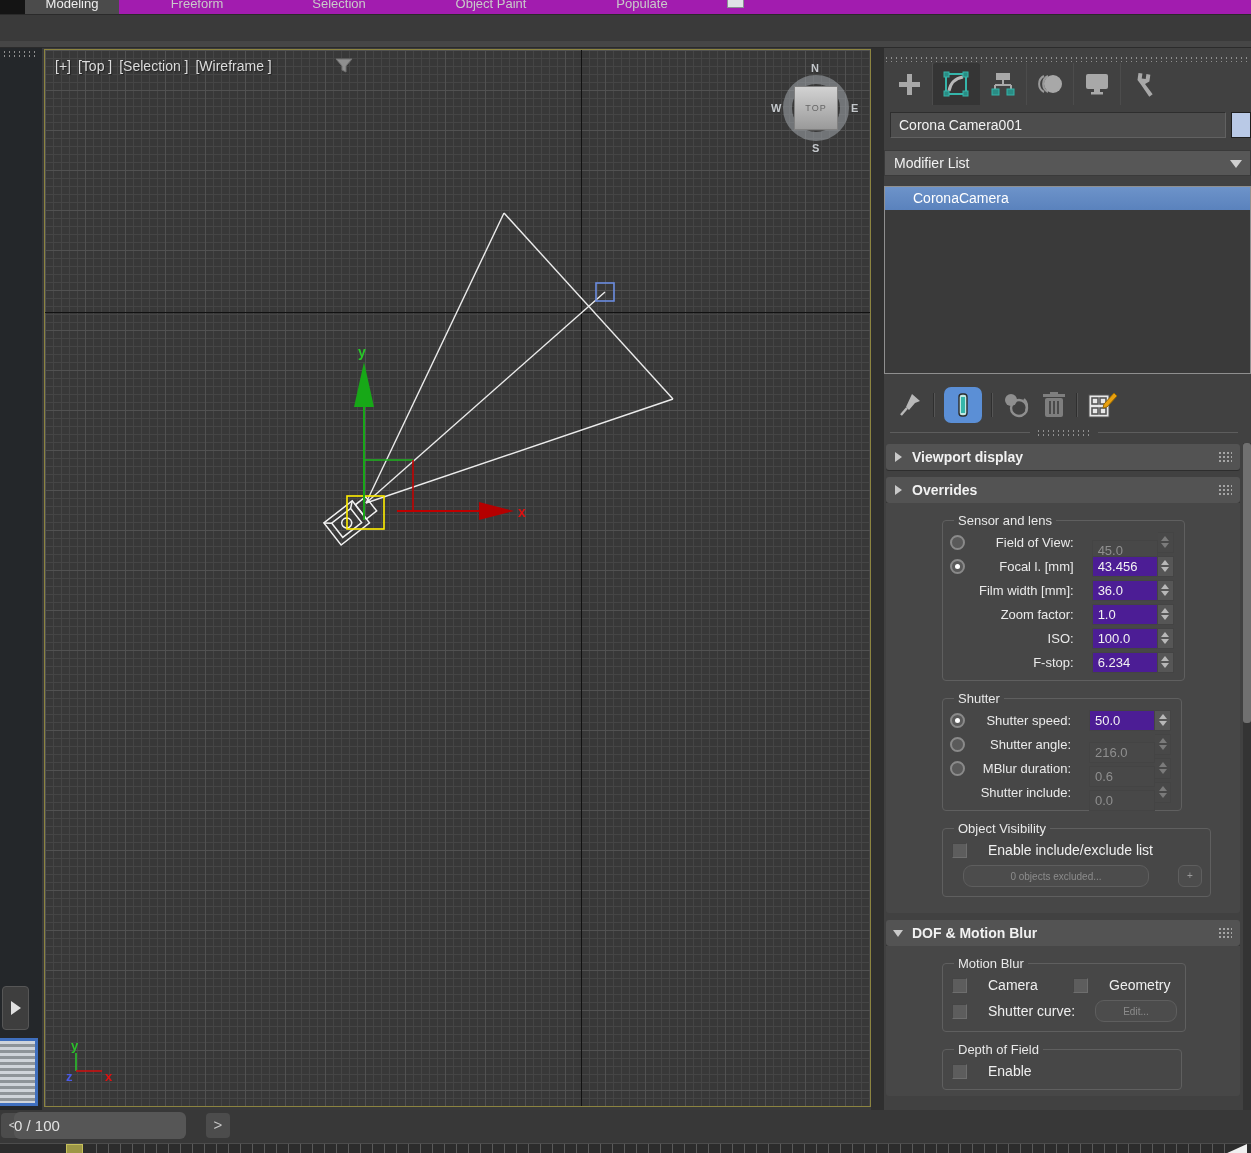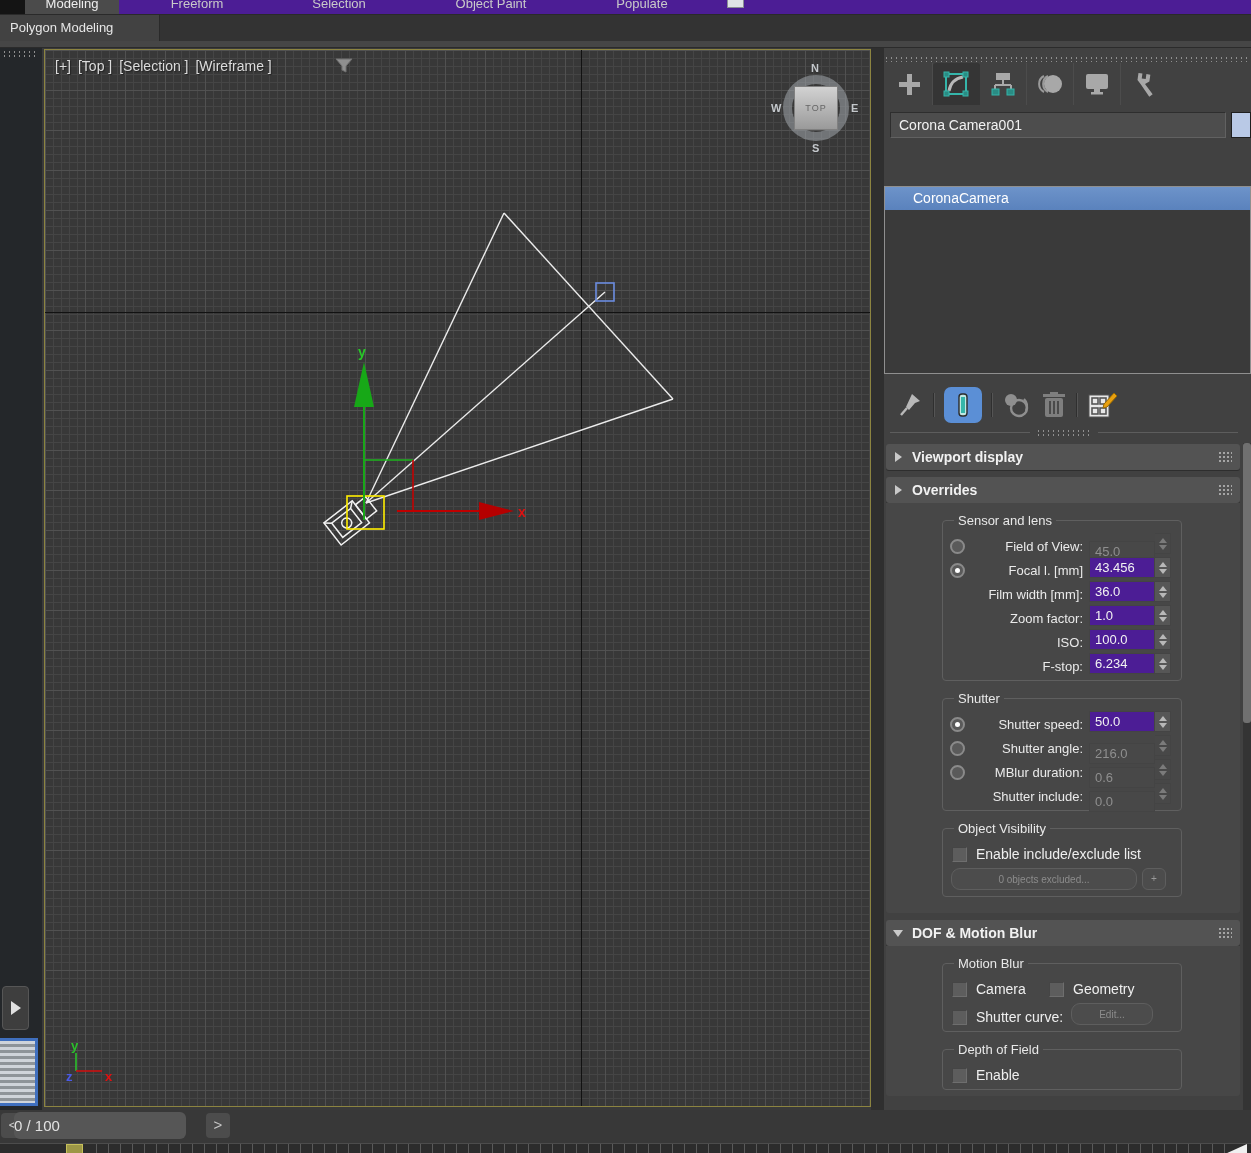--- a/index.html
+++ b/index.html
@@ -2,21 +2,21 @@
 <html><head>
 <meta charset="utf-8">
 <style>
   * { margin:0; padding:0; box-sizing:border-box; }
   html,body { width:1251px; height:1153px; overflow:hidden; background:#3a3a3a;
     font-family:"Liberation Sans", sans-serif; }
   .abs { position:absolute; }
   #root { position:relative; width:1251px; height:1153px; background:#3a3a3a; }
 
   
-  #ribbon { left:0; top:0; width:1251px; height:15px; background:#4c1d95; border-bottom:1px solid #2a2a2a; overflow:hidden; }
+  #ribbon { left:0; top:0; width:1251px; height:15px; background:#a21caf; border-bottom:1px solid #2a2a2a; overflow:hidden; }
   #ribbon .black { left:0; top:0; width:26px; height:15px; background:#141414; }
   .rtab { top:-8px; height:23px; color:#c9c9c9; font-size:13px; text-align:center; line-height:23px; }
   .rtab.active { background:#4b4b4b; color:#eee; }
   #ribbon-min { left:727px; top:0; width:17px; height:8px; background:#dfe3e6; border:1px solid #8a8f94; border-top:none; }
   #panelstrip { left:0; top:15px; width:1251px; height:26px; background:#333333; }
   #poly-tab { left:0; top:0; width:160px; height:26px; background:#424242; color:#e6e6e6; font-size:13px; line-height:26px; padding-left:10px; border-right:1px solid #2a2a2a; }
   #strip2 { left:0; top:41px; width:1251px; height:7px; background:#464646; border-bottom:1px solid #2b2b2b; }
 
   
   #leftstrip { left:0; top:48px; width:42px; height:1062px; background:#24272a; }
@@ -72,21 +72,21 @@
 
   
   #rollouts { left:2px; top:396px; width:358px; height:662px; overflow:hidden; }
   .rollout-h { position:relative; width:354px; height:26px; background:#535353; border-radius:3px; margin-bottom:7px; color:#f1f1f1; font-size:14px; font-weight:bold; line-height:26px; padding-left:26px; box-shadow:0 1px 0 #2e2e2e; }
   .rollout-h .arr-r { position:absolute; left:9px; top:8px; width:0; height:0; border-top:5px solid transparent; border-bottom:5px solid transparent; border-left:7px solid #c9c9c9; }
   .rollout-h .arr-d { position:absolute; left:7px; top:10px; width:0; height:0; border-left:5px solid transparent; border-right:5px solid transparent; border-top:7px solid #c9c9c9; }
   .rollout-h .hdots { position:absolute; right:8px; top:7px; width:14px; height:12px; background-image:radial-gradient(#a5a5a5 1px, transparent 1.1px); background-size:4px 4px; }
   .rollout-b { position:relative; width:354px; background:#474747; margin-top:-7px; margin-bottom:7px; border-radius:0 0 3px 3px; padding:8px 0 6px 0; }
   fieldset { border:1px solid #5f5f5f; border-radius:4px; margin:2px 0 10px 56px; width:240px; padding:2px 8px 6px 5px; }
   legend { color:#e8e8e8; font-size:13px; padding:0 4px; margin-left:6px; }
-  .frow { display:flex; align-items:flex-end; height:24px; }
+  .frow { display:flex; align-items:center; height:24px;gap:12px; }
   .frow .lab { flex:1; text-align:right; color:#eaeaea; font-size:13px; padding-right:6px; white-space:nowrap; }
   .radio { width:15px; height:15px; border-radius:50%; background:#5a5a5a; border:2px solid #8a8a8a; margin-left:2px; flex:none; position:relative; }
   .radio.on::after { content:""; position:absolute; left:3px; top:3px; width:5px; height:5px; border-radius:50%; background:#fff; }
   .noradio { width:19px; flex:none; }
   .spin { width:84px; height:21px; display:flex; flex:none; }
   .spin input { width:66px; height:21px; background:#4c1d95; border:1px solid #444; color:#f2f2f2; font-size:13px; padding-left:5px; font-family:"Liberation Sans",sans-serif; }
   .spin.dis input { background:#484848; color:#8f8f8f;margin-top:8px; }
   .spinbtns { width:16px; height:21px; background:#565656; border:1px solid #444; border-left:none; display:flex; flex-direction:column; align-items:center; justify-content:center; gap:2px; }
   .spin.dis .spinbtns { background:#484848; }
   .s-up { width:0; height:0; border-left:4px solid transparent; border-right:4px solid transparent; border-bottom:5px solid #b8b8b8; }
@@ -118,23 +118,20 @@
 
   <div id="ribbon" class="abs">
     <div class="black abs"></div>
     <div class="rtab active abs" style="left:25px;width:94px;">Modeling</div>
     <div class="rtab abs" style="left:151px;width:92px;">Freeform</div>
     <div class="rtab abs" style="left:293px;width:92px;">Selection</div>
     <div class="rtab abs" style="left:433px;width:116px;">Object Paint</div>
     <div class="rtab abs" style="left:596px;width:92px;">Populate</div>
     <div id="ribbon-min" class="abs"></div>
   </div>
-  <div id="panelstrip" class="abs">
-    <div id="poly-tab" class="abs">Polygon Modeling</div>
-  </div>
   <div id="strip2" class="abs"></div>
 
   <div id="leftstrip" class="abs">
     <div id="left-grip" class="abs dots"></div>
     <div id="left-arrow-btn" class="abs">
         <div class="tri"></div>
       </div>
     <div id="mini-listener" class="abs"></div>
   </div>
 
@@ -258,20 +255,24 @@
       <div class="cp-tab" style="border-right:none;">
         <svg width="26" height="26">
           <path d="M5 3 L9 3 L9 8 L13 8 L13 3 L17 3 L17 10 L13 13 L22 22 L19 25 L9 14 L5 10 Z" fill="#a8a8a8" transform="rotate(8 13 13)"></path>
         </svg>
       </div>
     </div>
 
     <input id="cp-name" class="abs" value="Corona Camera001" style="">
     <div id="cp-swatch" class="abs"></div>
 
+    <div id="modlist" class="abs">
+      <span>Modifier List</span>
+      <div class="caret"></div>
+    </div>
 
     <div id="stack" class="abs">
       <div id="stack-row" class="abs">CoronaCamera</div>
     </div>
 
     <div id="stack-tools" class="abs">
       <svg width="26" height="26">
         <path d="M14 2 L22 9 L17 11 L11 18 L8 15 Z" fill="#b8b8b8"></path>
         <line x1="9" y1="16" x2="3" y2="23" stroke="#b8b8b8" stroke-width="2.4"></line>
       </svg>

